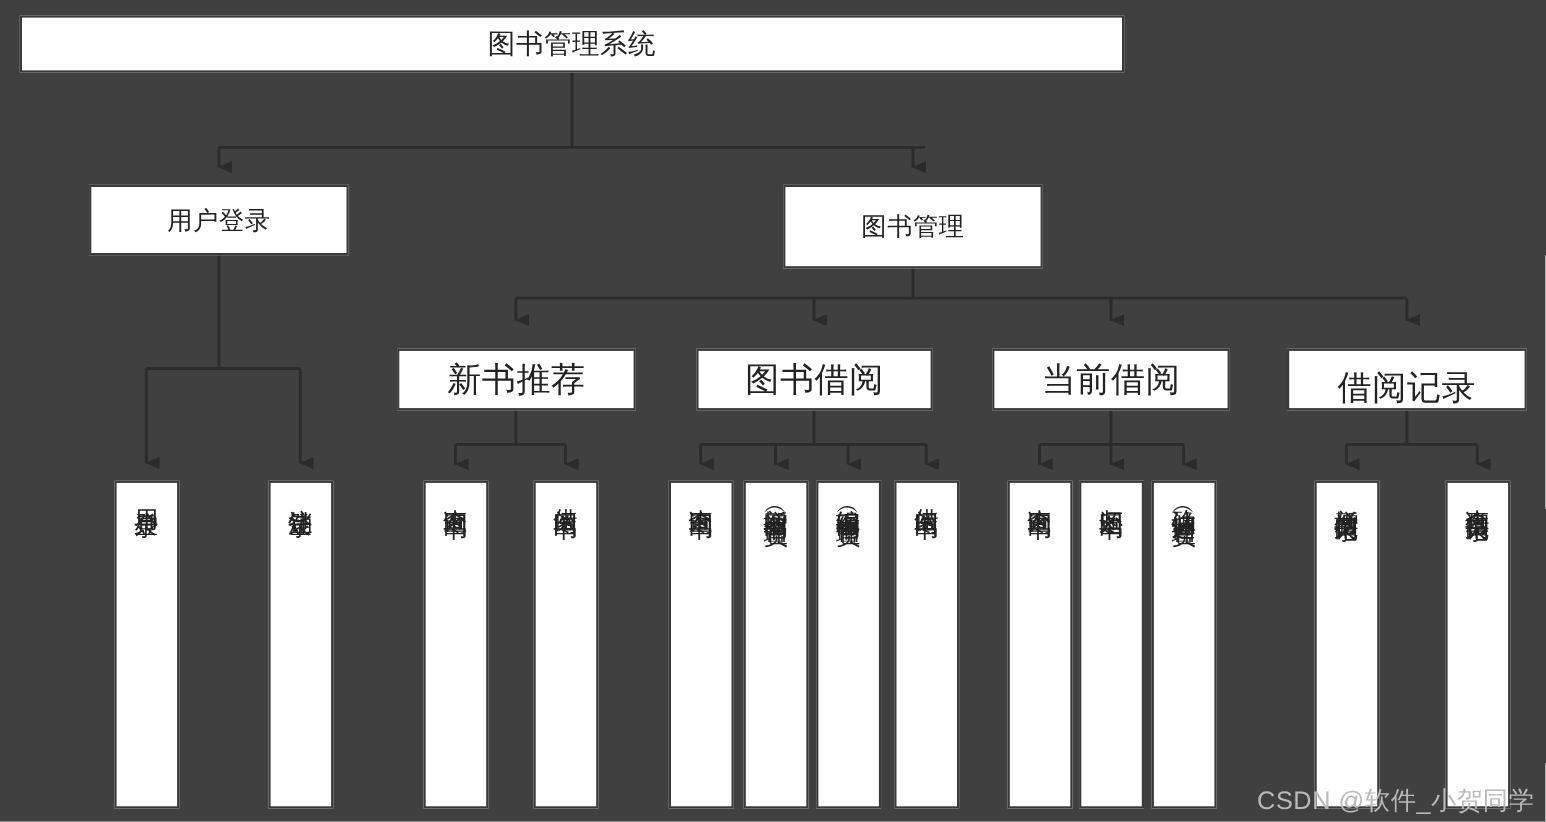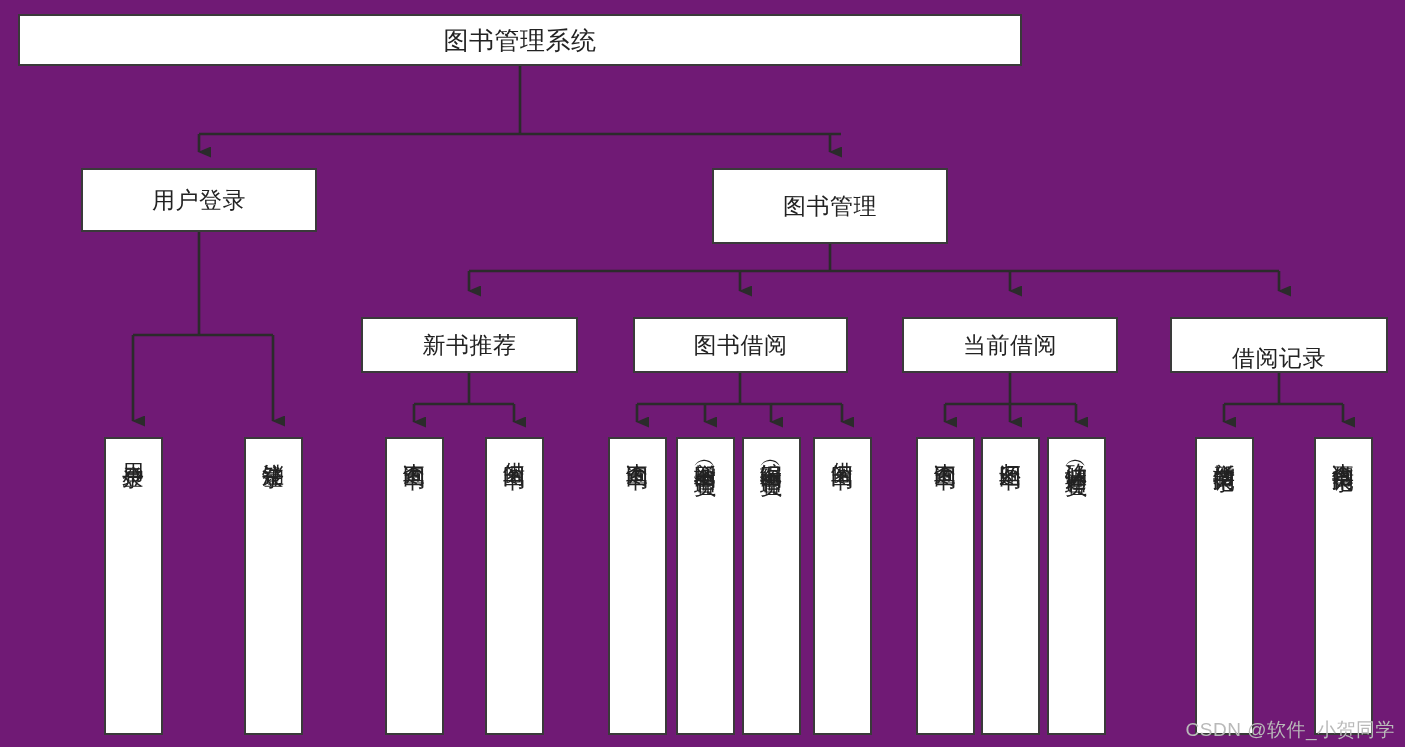--- a/index.html
+++ b/index.html
@@ -7,21 +7,21 @@
     padding: 0;
     background: #ffffff;
   }
   body {
     font-family: "Liberation Sans", "DejaVu Sans", sans-serif;
   }
   #canvas {
     position: relative;
     width: 1405px;
     height: 747px;
-    background: #701a75;
+    background: #404040;
     overflow: hidden;
   }
   #wires {
     position: absolute;
     left: 0;
     top: 0;
     width: 1405px;
     height: 747px;
     pointer-events: none;
   }
@@ -49,27 +49,27 @@
     padding-top: 6px;
   }
   .node.v .lbl {
     writing-mode: vertical-rl;
     text-orientation: upright;
     letter-spacing: 2px;
     line-height: 1.05;
   }
   .lvl0 { font-size: 25px; }
   .lvl1 { font-size: 23px; }
-  .lvl2 { font-size: 23px; }
+  .lvl2 { font-size: 31px; }
   .leaf { font-size: 22px; }
   #watermark {
     position: absolute;
     right: 10px;
     bottom: 4px;
-    font-size: 19px;
+    font-size: 23px;
     color: #b9b9b9;
     white-space: nowrap;
     letter-spacing: 0.5px;
   }
 </style>
 </head>
 <body>
 
 <div id="canvas">
 

